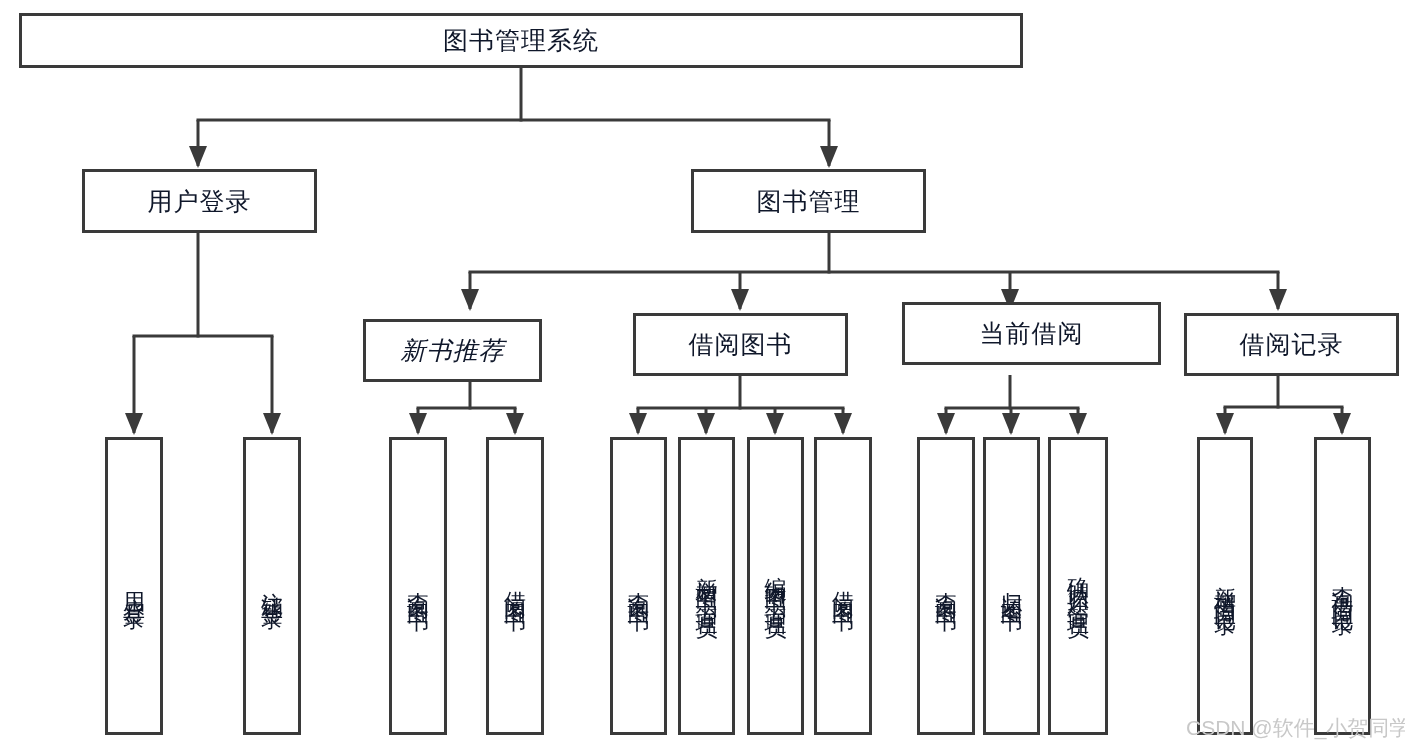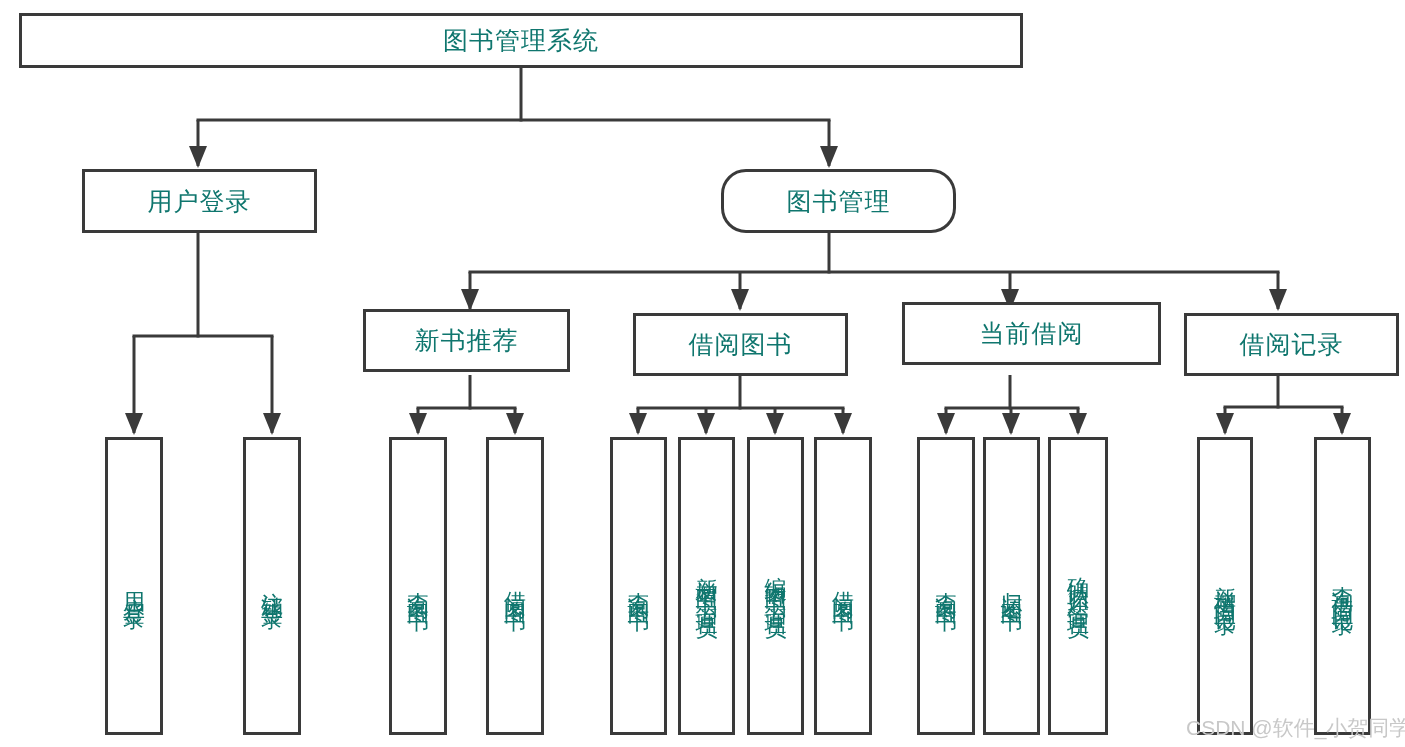--- a/index.html
+++ b/index.html
@@ -26,21 +26,21 @@
     stroke-width: 3;
   }
   .box {
     position: absolute;
     box-sizing: border-box;
     border: 3px solid #3a3a3a;
     background: #ffffff;
     display: flex;
     align-items: center;
     justify-content: center;
-    color: #0f766e;
+    color: #0f172a;
     z-index: 1;
   }
   .h-label {
     font-size: 25px;
     letter-spacing: 1px;
     white-space: nowrap;
   }
   .leaf {
     writing-mode: vertical-rl;
     text-orientation: mixed;
@@ -113,23 +113,23 @@
       <line x1="1011" y1="408" x2="1011" y2="433" marker-end="url(#ah)"></line>
       <line x1="1078" y1="408" x2="1078" y2="433" marker-end="url(#ah)"></line>
       <line x1="1225" y1="407" x2="1225" y2="433" marker-end="url(#ah)"></line>
       <line x1="1342" y1="407" x2="1342" y2="433" marker-end="url(#ah)"></line>
     </g>
   </svg>
 
   <div class="box h-label" style="left:19px; top:13px; width:1004px; height:55px;">图书管理系统</div>
 
   <div class="box h-label" style="left:82px; top:169px; width:235px; height:64px;">用户登录</div>
-  <div class="box h-label" style="left:721px; top:169px; width:235px; height:64px;border-radius:25px;">图书管理</div>
+  <div class="box h-label" style="left:691px; top:169px; width:235px; height:64px;">图书管理</div>
 
-  <div class="box h-label" style="left:363px; top:309px; width:207px; height:63px;">新书推荐</div>
+  <div class="box h-label" style="left:363px; top:319px; width:179px; height:63px;font-style:italic;">新书推荐</div>
   <div class="box h-label" style="left:633px; top:313px; width:215px; height:63px;">借阅图书</div>
   <div class="box h-label" style="left:902px; top:302px; width:259px; height:63px;">当前借阅</div>
   <div class="box h-label" style="left:1171px; top:313px; width:215px; height:63px;margin-left:13px;">借阅记录</div>
 
   <div class="box leaf" style="left:105px; top:437px; width:58px; height:298px;">
     <span class="v-label">用户登录</span>
   </div>
   <div class="box leaf" style="left:243px; top:437px; width:58px; height:298px;">
     <span class="v-label">注销登录</span>
   </div>

